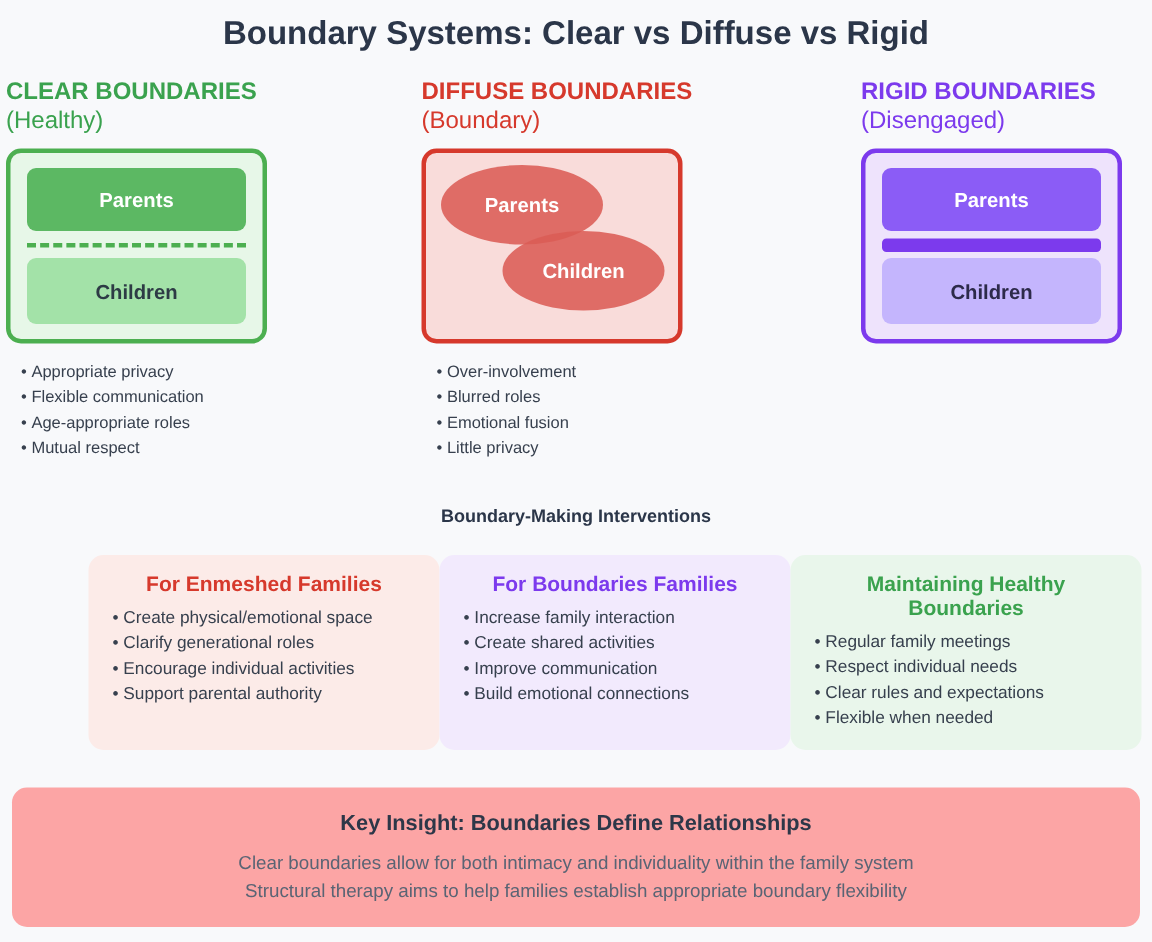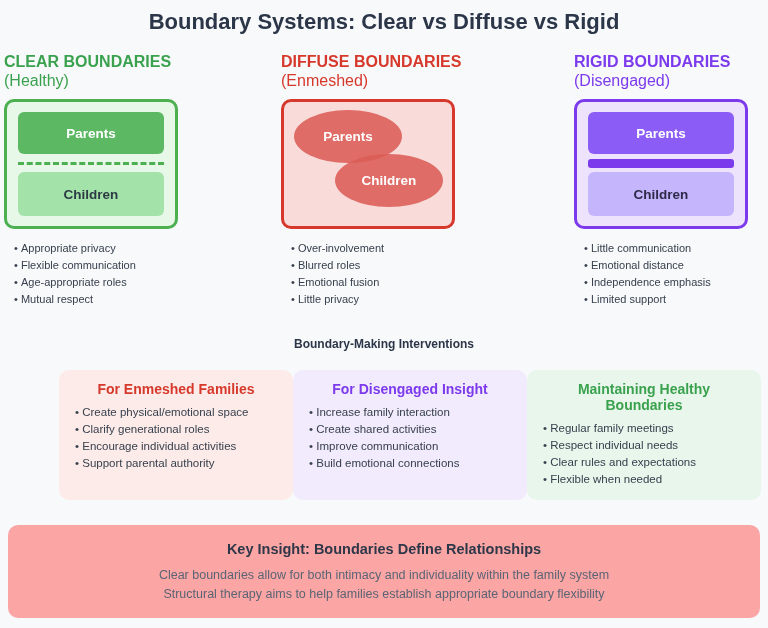--- a/index.html
+++ b/index.html
@@ -170,67 +170,61 @@
       <ul class="bullets">
         <li>Appropriate privacy</li>
         <li>Flexible communication</li>
         <li>Age-appropriate roles</li>
         <li>Mutual respect</li>
       </ul>
     </div>
 
     <div class="col col-diffuse">
       <div class="col-heading diffuse-accent">DIFFUSE BOUNDARIES</div>
-      <div class="col-sub diffuse-accent">(Enmeshed)</div>
+      <div class="col-sub diffuse-accent">(Boundary)</div>
       <div class="diagram diagram-diffuse">
         <div class="ellipse ellipse-parents">Parents</div>
         <div class="ellipse ellipse-children">Children</div>
       </div>
       <ul class="bullets">
         <li>Over-involvement</li>
         <li>Blurred roles</li>
         <li>Emotional fusion</li>
         <li>Little privacy</li>
       </ul>
     </div>
 
     <div class="col col-rigid">
       <div class="col-heading rigid-accent">RIGID BOUNDARIES</div>
       <div class="col-sub rigid-accent">(Disengaged)</div>
       <div class="diagram diagram-rigid">
         <div class="band band-parents-rigid">Parents</div>
         <div class="solid-bar"></div>
         <div class="band band-children-rigid">Children</div>
       </div>
-      <ul class="bullets">
-        <li>Little communication</li>
-        <li>Emotional distance</li>
-        <li>Independence emphasis</li>
-        <li>Limited support</li>
-      </ul>
     </div>
 
   </div>
 
   <div class="section-title">Boundary-Making Interventions</div>
 
   <div class="cards">
 
     <div class="card card-enmeshed">
       <div class="card-title diffuse-accent">For Enmeshed Families</div>
       <ul class="card-bullets">
         <li>Create physical/emotional space</li>
         <li>Clarify generational roles</li>
         <li>Encourage individual activities</li>
         <li>Support parental authority</li>
       </ul>
     </div>
 
     <div class="card card-disengaged">
-      <div class="card-title rigid-accent">For Disengaged Insight</div>
+      <div class="card-title rigid-accent">For Boundaries Families</div>
       <ul class="card-bullets">
         <li>Increase family interaction</li>
         <li>Create shared activities</li>
         <li>Improve communication</li>
         <li>Build emotional connections</li>
       </ul>
     </div>
 
     <div class="card card-healthy">
       <div class="card-title clear-accent">Maintaining Healthy Boundaries</div>

